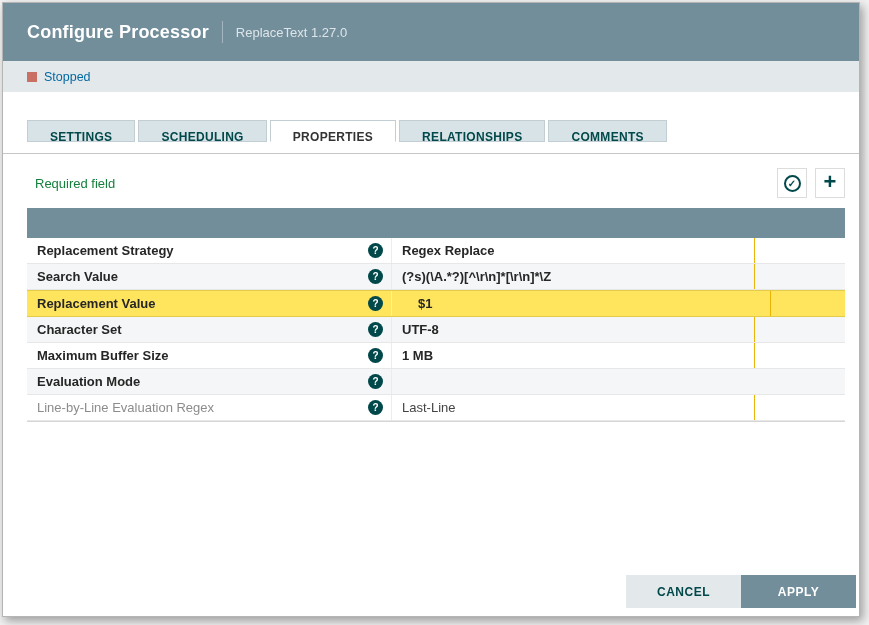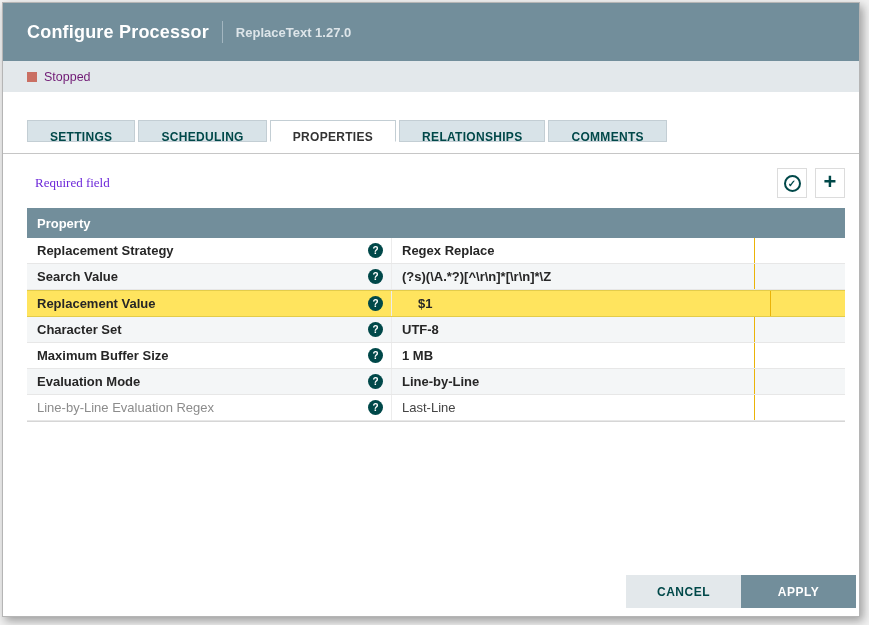--- a/index.html
+++ b/index.html
@@ -12,42 +12,42 @@
     position:absolute; left:2px; top:2px; width:858px; height:615px;
     background:#ffffff; border:1px solid #b5b5b5;
     box-shadow:3px 4px 9px rgba(0,0,0,0.35);
     display:flex; flex-direction:column;
   }
 
   
   .dialog-header { flex:0 0 58px; background:#728e9b; display:flex; align-items:center; padding:0 24px; }
   .dialog-title { color:#ffffff; font-size:18px; font-weight:bold; letter-spacing:0.2px; }
   .title-sep { width:1px; height:22px; background:#a3b6c0; margin:0 13px; }
-  .dialog-subtitle { color:#dde5e9; font-size:13px;font-weight:bold; }
+  .dialog-subtitle { color:#dde5e9; font-size:13px; }
 
   
   .status-bar { flex:0 0 31px; background:#e3e8eb; display:flex; align-items:center; padding:0 24px; gap:7px; }
   .stopped-square { width:10px; height:10px; background:#ca6f63; }
-  .status-text { font-size:12.5px; color:#701a75; }
+  .status-text { font-size:12.5px; color:#0369a1; }
 
   
   .content { flex:1; position:relative; padding:28px 14px 0 24px; }
 
   .tabs { display:flex; position:relative; height:34px; }
   .tabs::after { content:""; position:absolute; left:-24px; right:-14px; bottom:0; height:1px; background:#c6c6c6; }
   .tab {
     height:22px; line-height:32px; padding:0 22px; margin-right:3px;
     font-size:12px; font-weight:bold; letter-spacing:0.3px;
     color:#004849; background:#d8e3e8; border:1px solid #c3ced4;
     position:relative; z-index:1; cursor:pointer; white-space:nowrap;
   }
   .tab.active { background:#ffffff; color:#333333; border-bottom-color:#ffffff; z-index:2; }
 
   .toolbar { display:flex; align-items:center; justify-content:space-between; margin:14px 0 10px; }
-  .required-label { font-size:13px; color:#6d28d9; padding-left:8px;font-family:Liberation Serif, serif; }
+  .required-label { font-size:13px; color:#15803d; padding-left:8px; }
   .toolbar-buttons { display:flex; gap:8px; }
   .icon-btn {
     width:30px; height:30px; background:#ffffff; border:1px solid #dcdcdc;
     display:flex; align-items:center; justify-content:center; color:#004849; cursor:pointer;
   }
   .verify-glyph {
     width:17px; height:17px; border:2px solid #004849; border-radius:50%;
     font-size:10px; line-height:13px; text-align:center; font-weight:bold;
   }
   .plus-glyph { font-size:22px; font-weight:bold; line-height:1; margin-top:-2px; }
@@ -120,21 +120,20 @@
             <span class="verify-glyph">✓</span>
           </span>
           <span class="icon-btn">
             <span class="plus-glyph">+</span>
           </span>
         </span>
       </div>
 
       <div class="prop-table">
         <div class="t-header">
-          <div class="col-prop">Property</div>
           <div class="col-extra"></div>
         </div>
 
         <div class="t-row">
           <div class="col-prop">
             <span class="prop-name">Replacement Strategy</span>
             <span class="help-icon">?</span>
           </div>
           <div class="col-val">Regex Replace</div>
           <div class="col-extra"></div>
@@ -174,21 +173,20 @@
           </div>
           <div class="col-val">1 MB</div>
           <div class="col-extra"></div>
         </div>
 
         <div class="t-row alt">
           <div class="col-prop">
             <span class="prop-name">Evaluation Mode</span>
             <span class="help-icon">?</span>
           </div>
-          <div class="col-val">Line-by-Line</div>
           <div class="col-extra"></div>
         </div>
 
         <div class="t-row dimmed">
           <div class="col-prop">
             <span class="prop-name">Line-by-Line Evaluation Regex</span>
             <span class="help-icon">?</span>
           </div>
           <div class="col-val">Last-Line</div>
           <div class="col-extra"></div>

